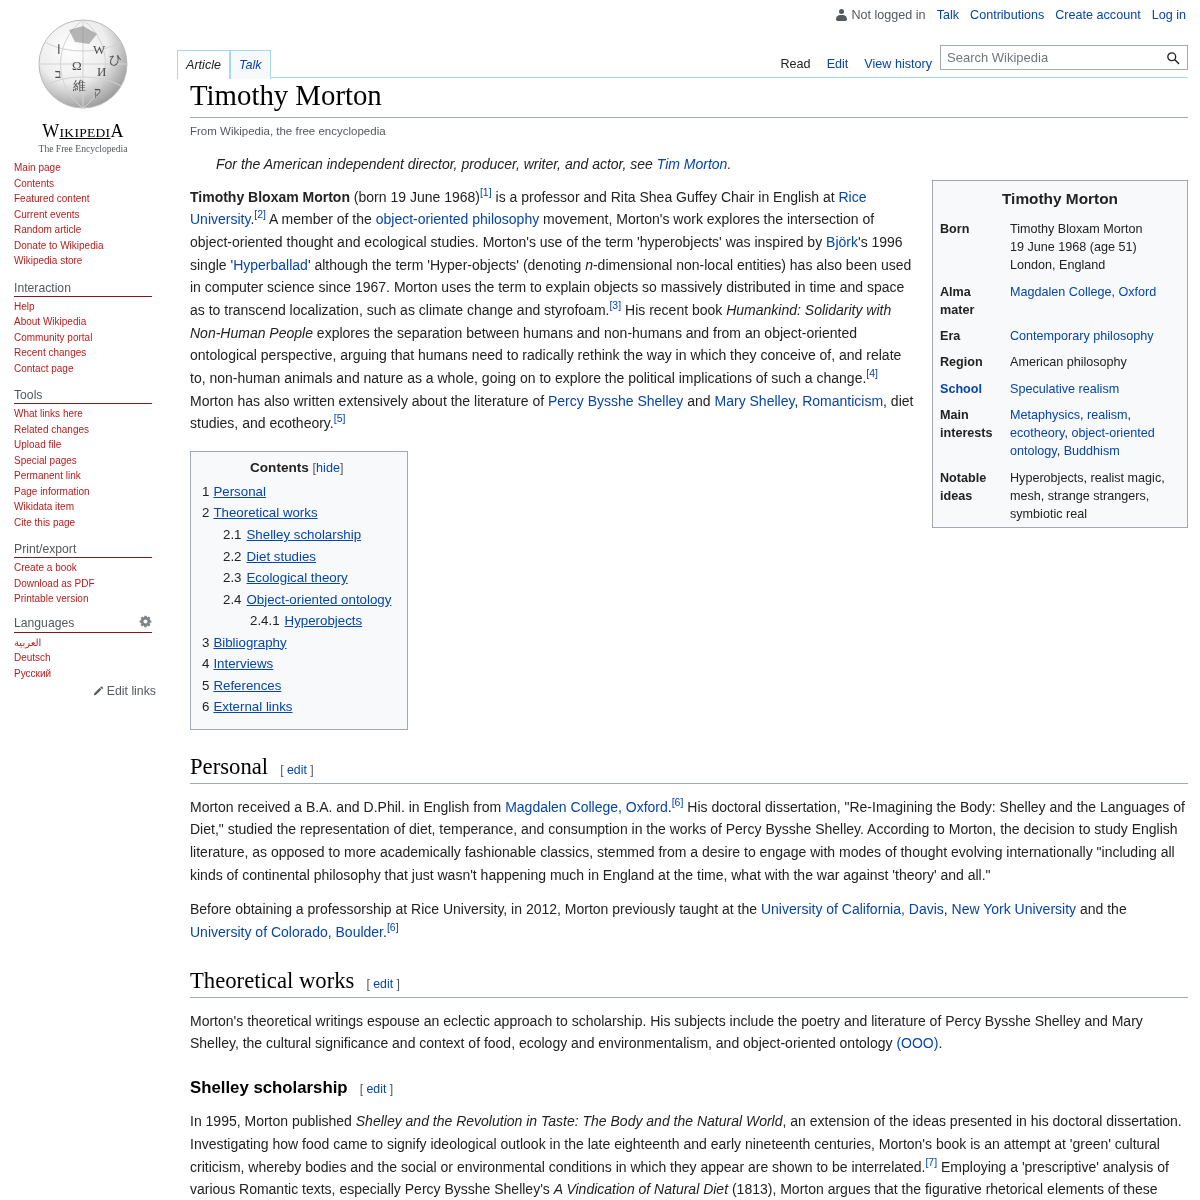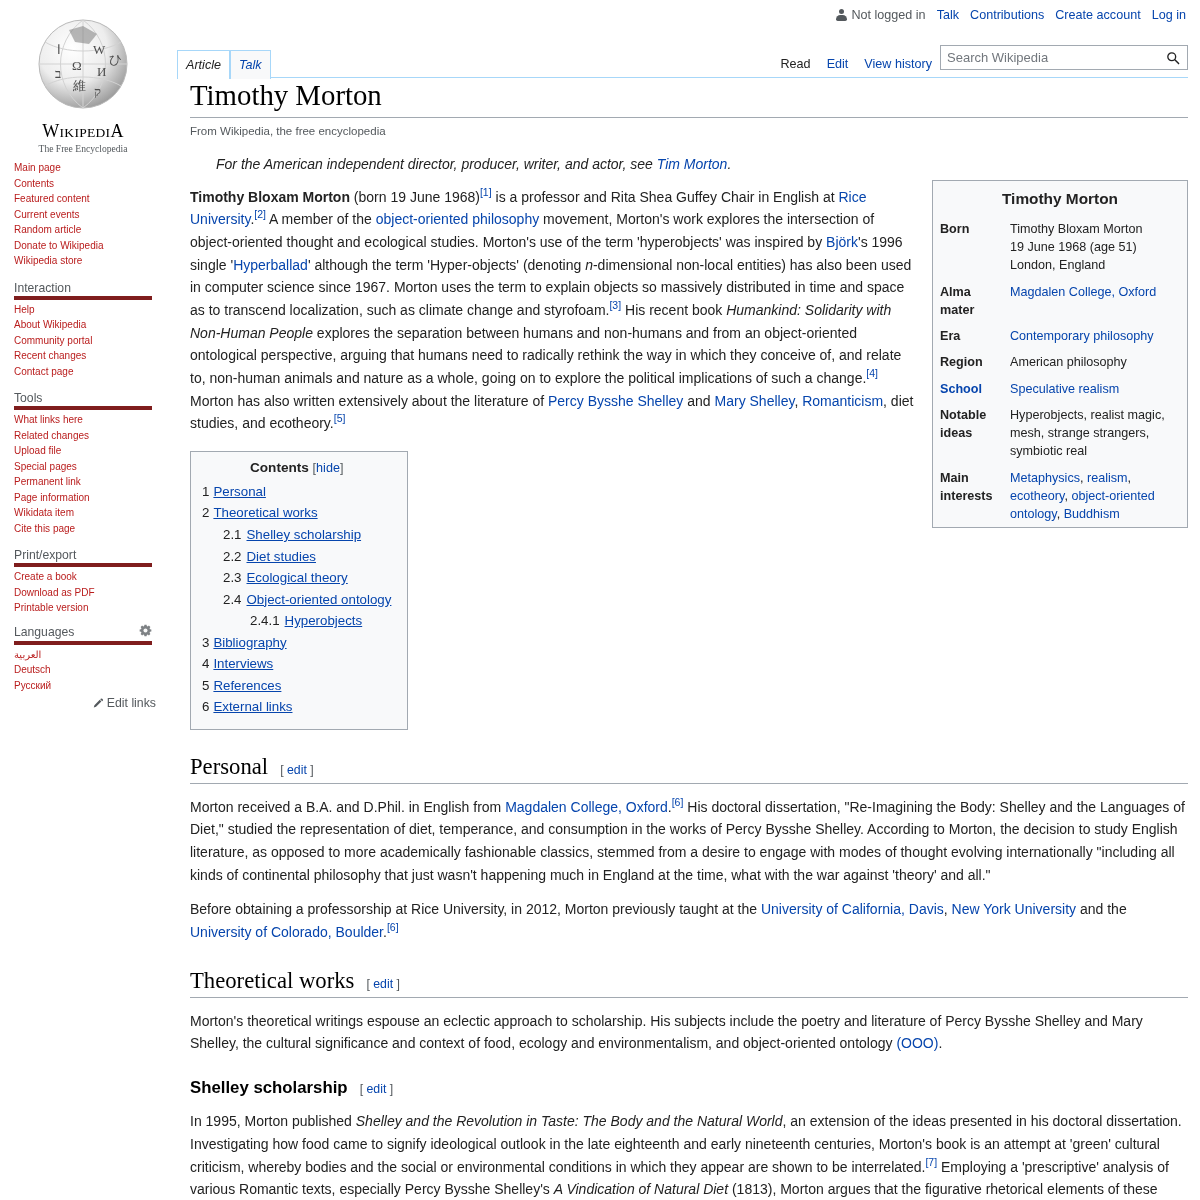--- a/index.html
+++ b/index.html
@@ -33,38 +33,38 @@
   
   #left-col{ position:absolute; left:0; top:0; width:166px; }
   #logo-box{ width:166px; height:150px; display:flex; flex-direction:column;
              align-items:center; justify-content:flex-start; padding-top:14px; }
   .globe{ width:104px; height:104px; position:relative; }
   .wm-wordmark{ margin-top:3px; text-align:center; }
   .wm-wordmark .wm1{
      font-family:"Liberation Serif", serif; font-size:18px; color:#000;
      letter-spacing:.3px;
   }
-  .wm-wordmark .wm1 .sc{ font-size:13.5px; }
+  .wm-wordmark .wm1 .sc{ font-size:13.5px;text-decoration:underline; }
   .wm-wordmark .wm2{
      font-family:"Liberation Serif", serif; font-size:9.6px; color:#54595d;
      margin-top:1px;
   }
 
   .portal{ padding:0 0 0 0; margin-top:8px; }
   .portal h3{
     margin:0 0 1px 14px; padding:4px 0 0 0;
     font-size:12.2px; font-weight:normal; color:#54595d;
   }
   .portal ul{ list-style:none; margin:0; padding:0; }
   .portal li{ padding:0; }
   .portal li a{
     display:block; color:#b91c1c; text-decoration:none;
     font-size:10px; line-height:1.55; padding:0 0 0 14px;
   }
-  .portal-body{ border-top:4px solid #7f1d1d; padding-top:2px; margin:0 14px 0 14px; }
+  .portal-body{ border-top:1px solid #7f1d1d; padding-top:2px; margin:0 14px 0 14px; }
   .portal-body ul{ margin-left:-14px; }
   #p-navigation .portal-body{ border-top:none; }
 
   #languages-head{ display:flex; align-items:center; justify-content:space-between;
                    margin:0 14px 1px 14px; }
   #languages-head span{ font-size:12.2px; color:#54595d; }
   .gear-icon{ width:13px; height:13px; opacity:.75; }
   #edit-links-row{ text-align:right; padding:2px 10px 0 0; }
   #edit-links-row a{
     color:#54595d; font-size:12.3px; text-decoration:none;
@@ -444,26 +444,26 @@
             <th>Region</th>
             <td>American philosophy</td>
           </tr>
           <tr>
             <th><a href="#">School</a></th>
             <td>
               <a href="#">Speculative realism</a>
             </td>
           </tr>
           <tr>
+            <th>Main interests</th>
+            <td><a href="#">Metaphysics</a>, <a href="#">realism</a>, <a href="#">ecotheory</a>, <a href="#">object-oriented ontology</a>, <a href="#">Buddhism</a></td>
+          </tr>
+          <tr>
             <th>Notable ideas</th>
             <td>Hyperobjects, realist magic, mesh, strange strangers, symbiotic real</td>
-          </tr>
-          <tr>
-            <th>Main interests</th>
-            <td><a href="#">Metaphysics</a>, <a href="#">realism</a>, <a href="#">ecotheory</a>, <a href="#">object-oriented ontology</a>, <a href="#">Buddhism</a></td>
           </tr>
         </tbody>
       </table>
     </div>
 
     
     <p class="body-p" id="lead-p"><b>Timothy Bloxam Morton</b><span> (born 19 June 1968)</span><sup class="ref"><a href="#">[1]</a></sup><span> is a professor and Rita Shea Guffey Chair in English at </span><a href="#" class="wlink">Rice University</a><span>.</span><sup class="ref"><a href="#">[2]</a></sup><span> A member of the </span><a href="#" class="wlink">object-oriented philosophy</a><span> movement, Morton's work explores the intersection of object-oriented thought and ecological studies. Morton's use of the term 'hyperobjects' was inspired by </span><a href="#" class="wlink">Björk</a><span>'s 1996 single '</span><a href="#" class="wlink">Hyperballad</a><span>' although the term 'Hyper-objects' (denoting </span><i>n</i><span>-dimensional non-local entities) has also been used in computer science since 1967. Morton uses the term to explain objects so massively distributed in time and space as to transcend localization, such as climate change and styrofoam.</span><sup class="ref"><a href="#">[3]</a></sup><span> His recent book </span><i>Humankind: Solidarity with Non-Human People</i><span> explores the separation between humans and non-humans and from an object-oriented ontological perspective, arguing that humans need to radically rethink the way in which they conceive of, and relate to, non-human animals and nature as a whole, going on to explore the political implications of such a change.</span><sup class="ref"><a href="#">[4]</a></sup><span> Morton has also written extensively about the literature of </span><a href="#" class="wlink">Percy Bysshe Shelley</a><span> and </span><a href="#" class="wlink">Mary Shelley</a><span>, </span><a href="#" class="wlink">Romanticism</a><span>, diet studies, and ecotheory.</span><sup class="ref"><a href="#">[5]</a></sup></p>
 
     
     <div id="toc">

